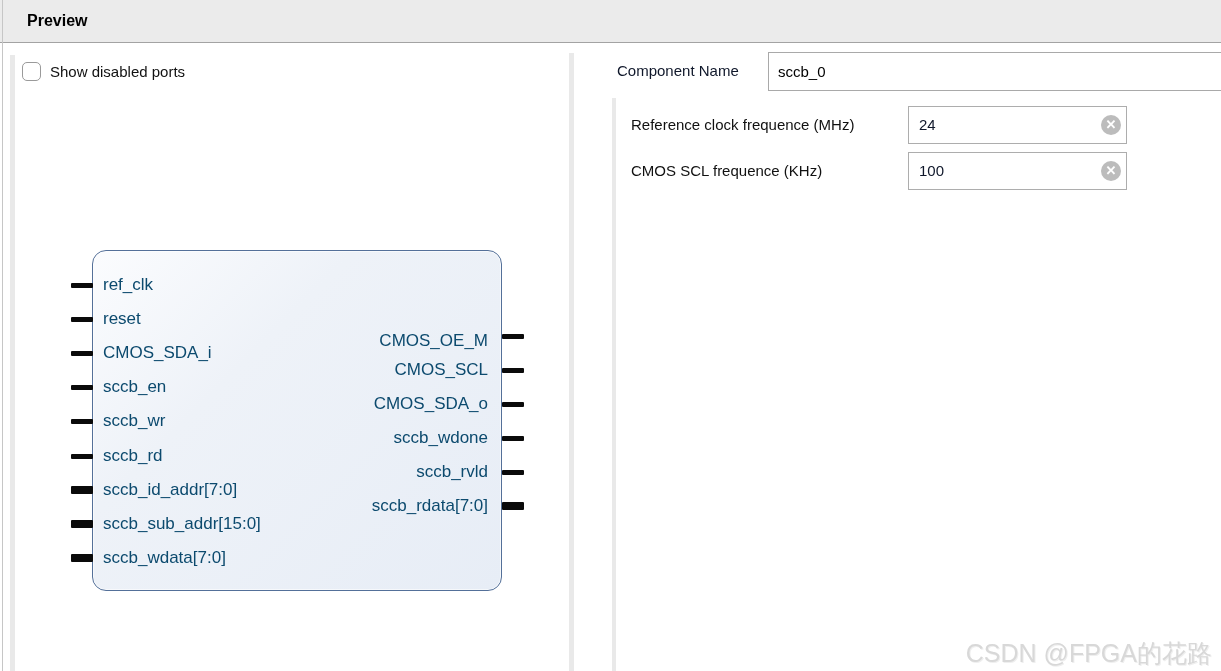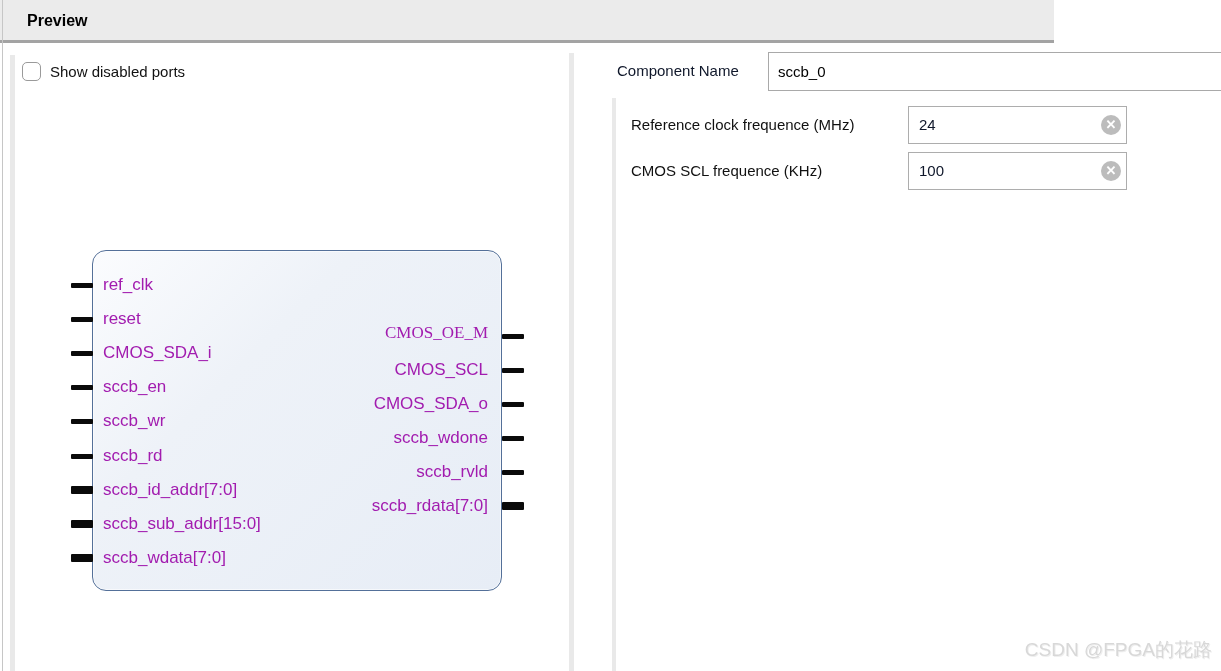--- a/index.html
+++ b/index.html
@@ -3,22 +3,22 @@
 <meta charset="utf-8">
 <style>
   * { margin:0; padding:0; box-sizing:border-box; }
   html,body { width:1221px; height:671px; }
   body {
     position:relative; overflow:hidden; background:#ffffff;
     font-family:"Liberation Sans", sans-serif; color:#111;
   }
   
   .header {
-    position:absolute; left:0; top:0; width:1054px; height:43px;
-    background:#ebebeb; border-bottom:3px solid #a3a3a3;
+    position:absolute; left:0; top:0; width:1221px; height:43px;
+    background:#ebebeb; border-bottom:1px solid #a3a3a3;
   }
   .header .title {
     position:absolute; left:27px; top:12px;
     font-size:16px; font-weight:bold; color:#000;
   }
   .win-left-border {
     position:absolute; left:2px; top:0; width:1px; height:671px; background:#c6c6c6;
   }
   
   .vbar { position:absolute; background:#e9e9e9; }
@@ -38,21 +38,21 @@
   .block-box {
     position:absolute; left:21px; top:0; width:410px; height:341px;
     border:1px solid #547099; border-radius:14px;
     background:linear-gradient(135deg, #fbfcfe 0%, #eef2f8 35%, #e7edf6 100%);
     box-shadow:inset 0 0 0 1px rgba(255,255,255,0.6);
   }
   .port-stub { position:absolute; background:#0a0a0a; border-radius:1px; }
   .port-stub.in  { left:0;     width:22px; }
   .port-stub.out { left:431px; width:22px; }
   .port-label {
-    position:absolute; font-size:17px; color:#a21caf; white-space:nowrap; line-height:22px;
+    position:absolute; font-size:17px; color:#0c4a6e; white-space:nowrap; line-height:22px;
   }
   .port-label.in  { left:32px; }
   .port-label.out { right:35px; text-align:right; }
   
   .comp-label {
     position:absolute; left:617px; top:52px; height:38px; line-height:38px;
     font-size:15px; color:#0f172a;
   }
   .comp-input {
     position:absolute; left:768px; top:52px; width:460px; height:39px;
@@ -74,21 +74,21 @@
   }
   .clear-icon {
     position:absolute; right:5px; top:8px; width:20px; height:20px;
     background:#bcbcbc; border-radius:50%;
     color:#fff; font-size:13px; font-weight:bold;
     text-align:center; line-height:20px; cursor:pointer;
   }
   .chevron-icon { position:absolute; right:12px; top:14px; width:17px; height:11px; }
   
   .watermark {
-    position:absolute; right:9px; top:637px; font-size:19px;
+    position:absolute; right:9px; top:637px; font-size:25px;
     color:#d8d8d8; text-shadow:1px 1px 0 #efefef; white-space:nowrap;
   }
 </style>
 </head>
 <body>
 
 <div class="header">
   <div class="title">Preview</div>
 </div>
 <div class="win-left-border"></div>
@@ -133,21 +133,21 @@
     <div>
     <div class="port-stub in" style="height: 8px; top: 270px;"></div>
     <div class="port-label in" style="top: 263px;">sccb_sub_addr[15:0]</div>
   </div>
     <div>
     <div class="port-stub in" style="height: 8px; top: 304px;"></div>
     <div class="port-label in" style="top: 297px;">sccb_wdata[7:0]</div>
   </div>
     <div>
     <div class="port-stub out" style="height: 5px; top: 84px;"></div>
-    <div class="port-label out" style="top: 72px; font-family: Liberation Serif, serif;">CMOS_OE_M</div>
+    <div class="port-label out" style="top: 80px;">CMOS_OE_M</div>
   </div>
     <div>
     <div class="port-stub out" style="height: 5px; top: 118px;"></div>
     <div class="port-label out" style="top: 109px;">CMOS_SCL</div>
   </div>
     <div>
     <div class="port-stub out" style="height: 5px; top: 152px;"></div>
     <div class="port-label out" style="top: 143px;">CMOS_SDA_o</div>
   </div>
     <div>

